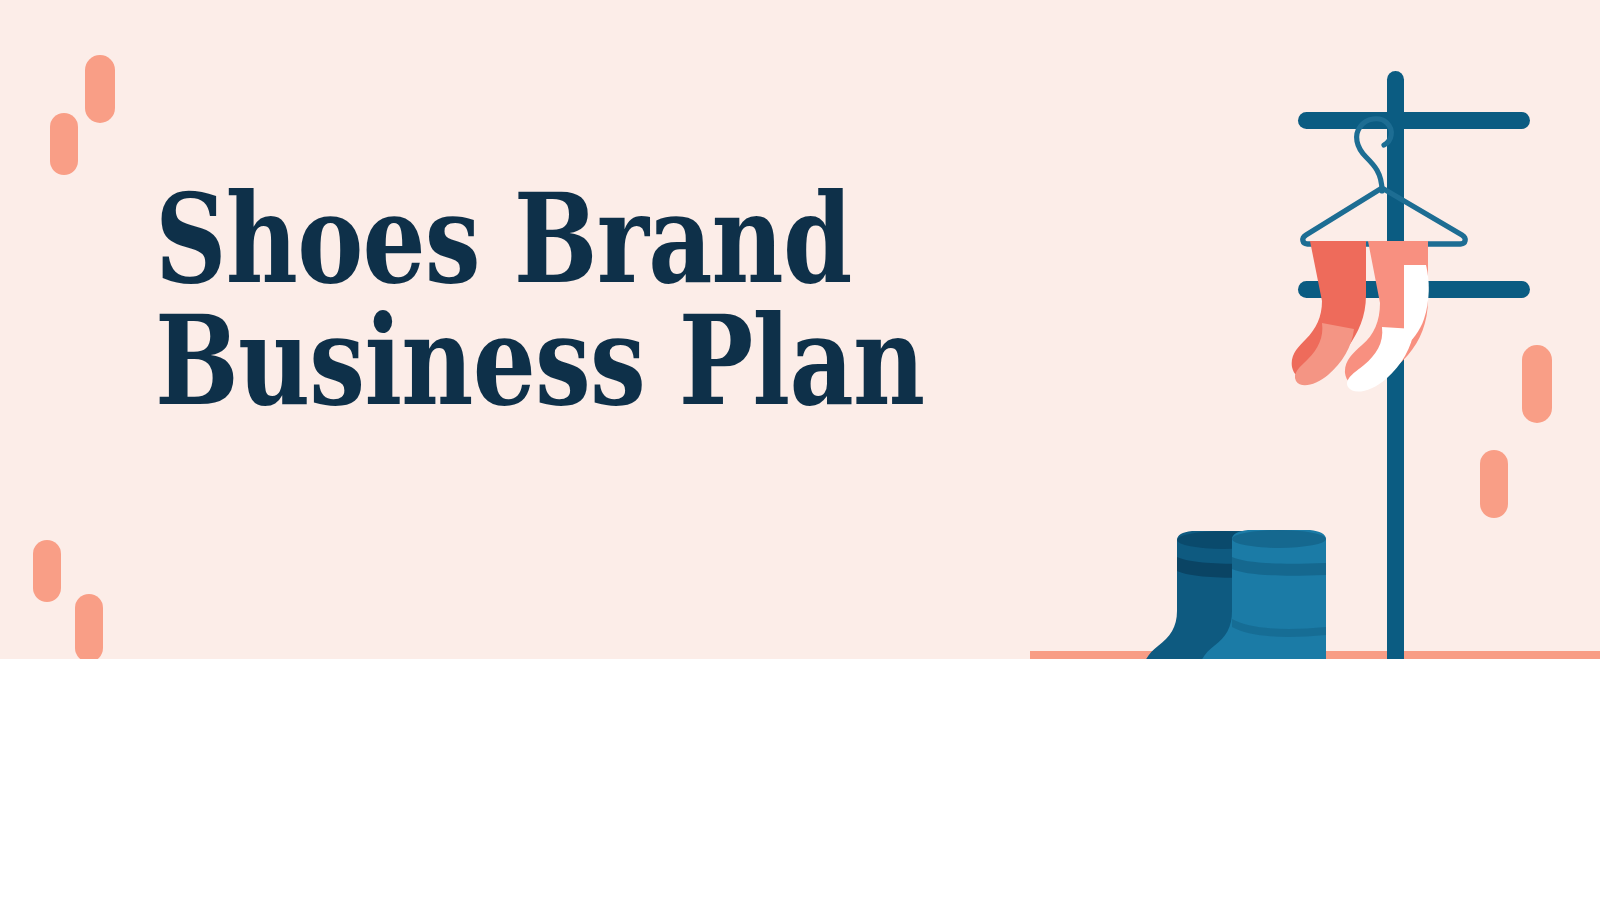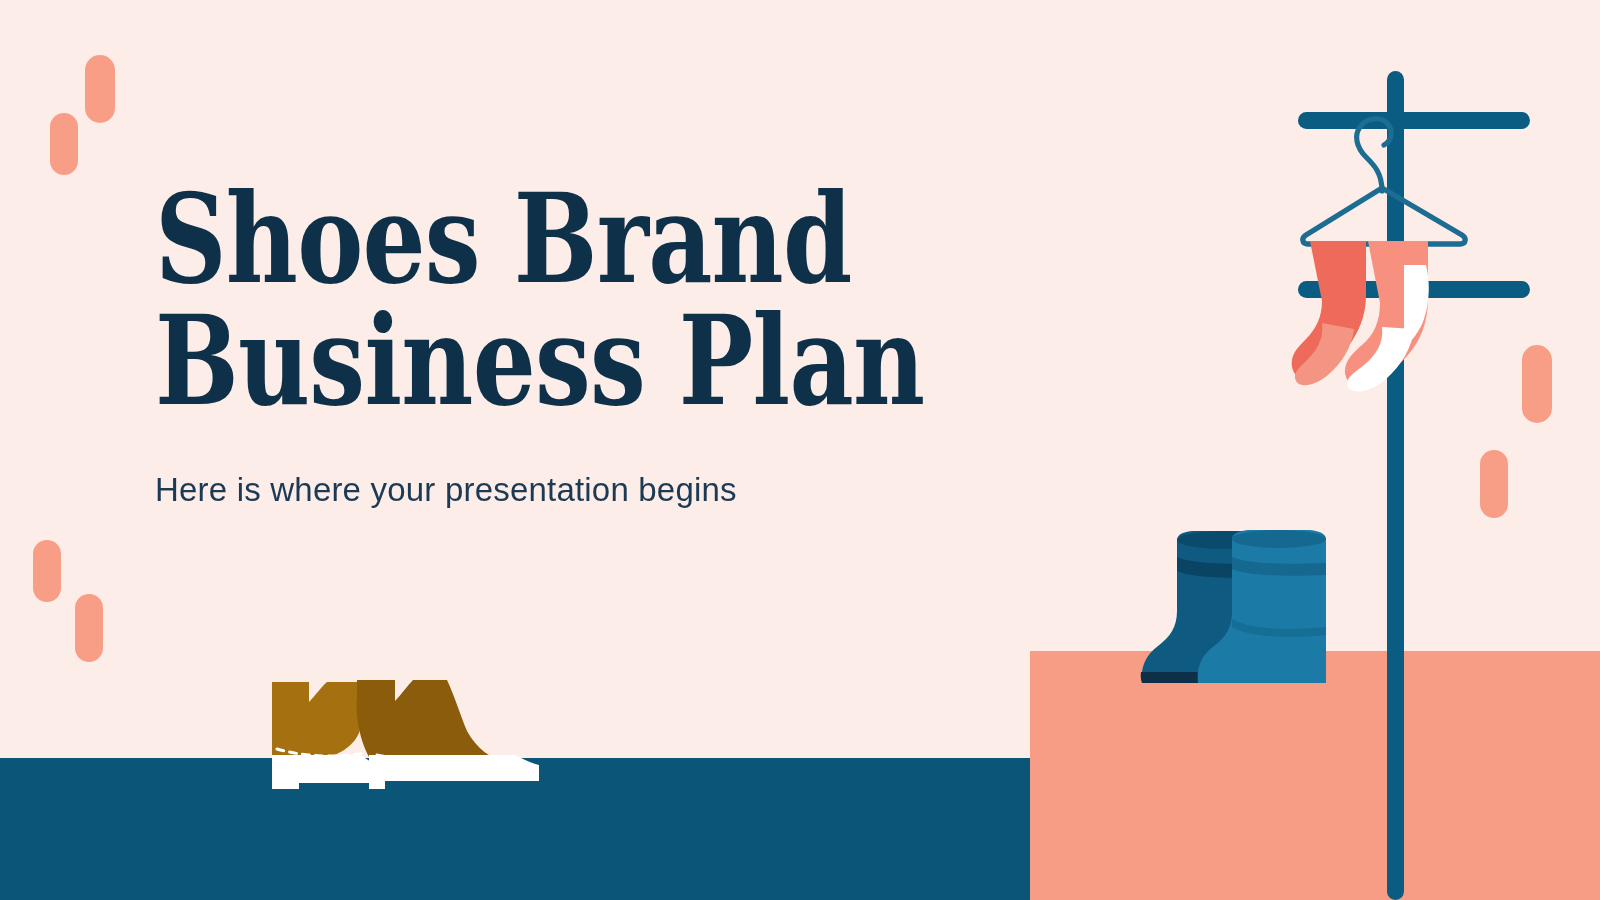--- a/index.html
+++ b/index.html
@@ -4,21 +4,21 @@
 <title>Shoes Brand Business Plan</title>
 <style>
   html, body {
     margin: 0;
     padding: 0;
     background: #ffffff;
   }
   #slide {
     position: relative;
     width: 1600px;
-    height: 900px;
+    height: 659px;
     overflow: hidden;
     background: #fcede8;
     font-family: "Liberation Sans", sans-serif;
   }
 
   
   .floor {
     position: absolute;
     left: 0;
     top: 758px;
@@ -161,15 +161,14 @@
       <path d="M92 25 L130 25 L130 46 C136 40, 142 31, 148 25 L182 25
                C190 42, 196 62, 202 76 C212 94, 226 104, 242 108
                L108 108 C96 92, 90 62, 92 44 Z" fill="#8a5c0b"></path>
       <path d="M104 100 L250 100 C258 104, 266 108, 274 110 L274 126 L120 126 L120 134 L104 134 Z" fill="#ffffff"></path>
       <path d="M112 100 C150 108, 208 108, 248 101" fill="none" stroke="#ffffff" stroke-width="3" stroke-dasharray="7 6" stroke-linecap="round"></path>
     </svg>
   </div>
 
   <h1 class="title" style="color: rgb(14, 48, 73);">Shoes Brand
 Business Plan</h1>
-  <p class="subtitle" style="color: rgb(29, 58, 85);">Here is where your presentation begins</p>
 
 </div>
 
 </body></html>

